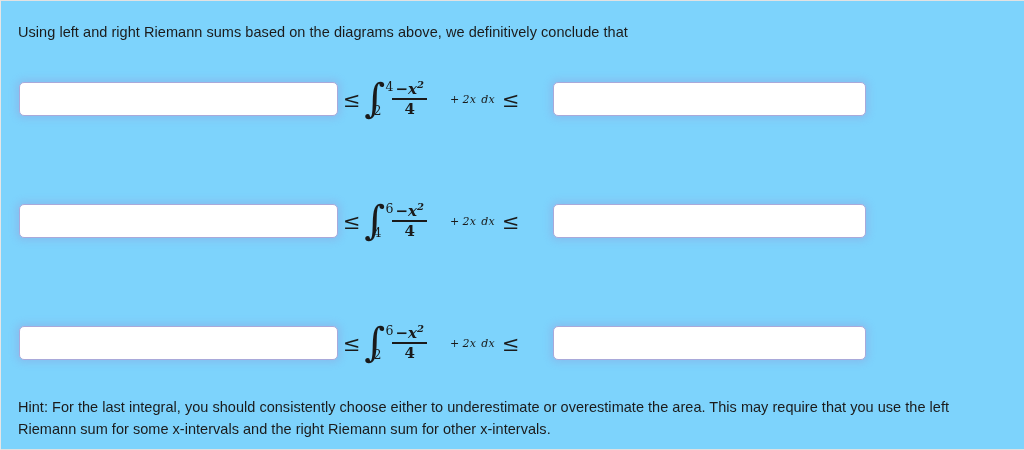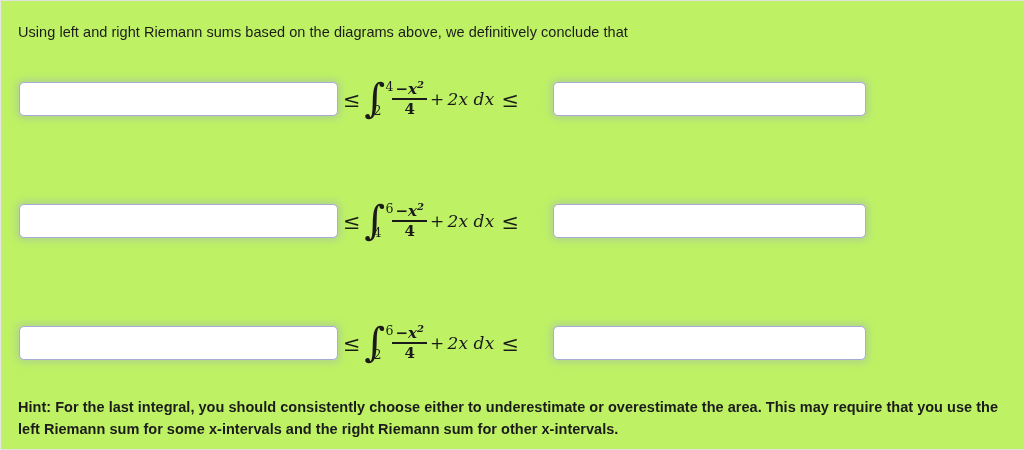--- a/index.html
+++ b/index.html
@@ -10,21 +10,21 @@
     width: 1024px;
     height: 450px;
     background: #f3f3f3;
     font-family: "Liberation Sans", sans-serif;
     overflow: hidden;
   }
   #page {
     position: relative;
     width: 1024px;
     height: 450px;
-    background: #bef264;
+    background: #7dd3fc;
     border-top: 1px solid #e2e2e2;
     border-left: 1px solid #e6e6e6;
     box-sizing: border-box;
   }
   #page::after {
     content: "";
     position: absolute;
     left: 0;
     right: 0;
     bottom: 0;
@@ -164,44 +164,43 @@
   .frac .bar {
     width: 100%;
     height: 1.4px;
     background: #1a1a1a;
   }
   .frac .den {
     padding-top: 1px;
   }
 
   .expr-tail {
-    font-size: 17px;
-    font-style: italic;
-    margin-left: 0;
+    font-size: 11px;
+    font-style: italic;
+    margin-left: 20px;
     letter-spacing: 0.3px;
     white-space: nowrap;
   }
   .expr-tail .plus {
     font-style: normal;
     margin-right: 3px;
   }
   .expr-tail .dx {
     margin-left: 5px;
   }
 
   .hint-text {
     position: absolute;
     left: 17px;
     top: 395px;
     width: 990px;
     font-size: 14.5px;
     line-height: 22px;
     color: #1b1b1b;
     letter-spacing: 0.03px;
-    font-weight: bold;
   }
 </style>
 </head>
 <body>
 
 <div id="page">
 
   <div class="prompt-text">Using left and right Riemann sums based on the diagrams above, we definitively conclude that</div>
 
   <div class="row" id="row-1">

